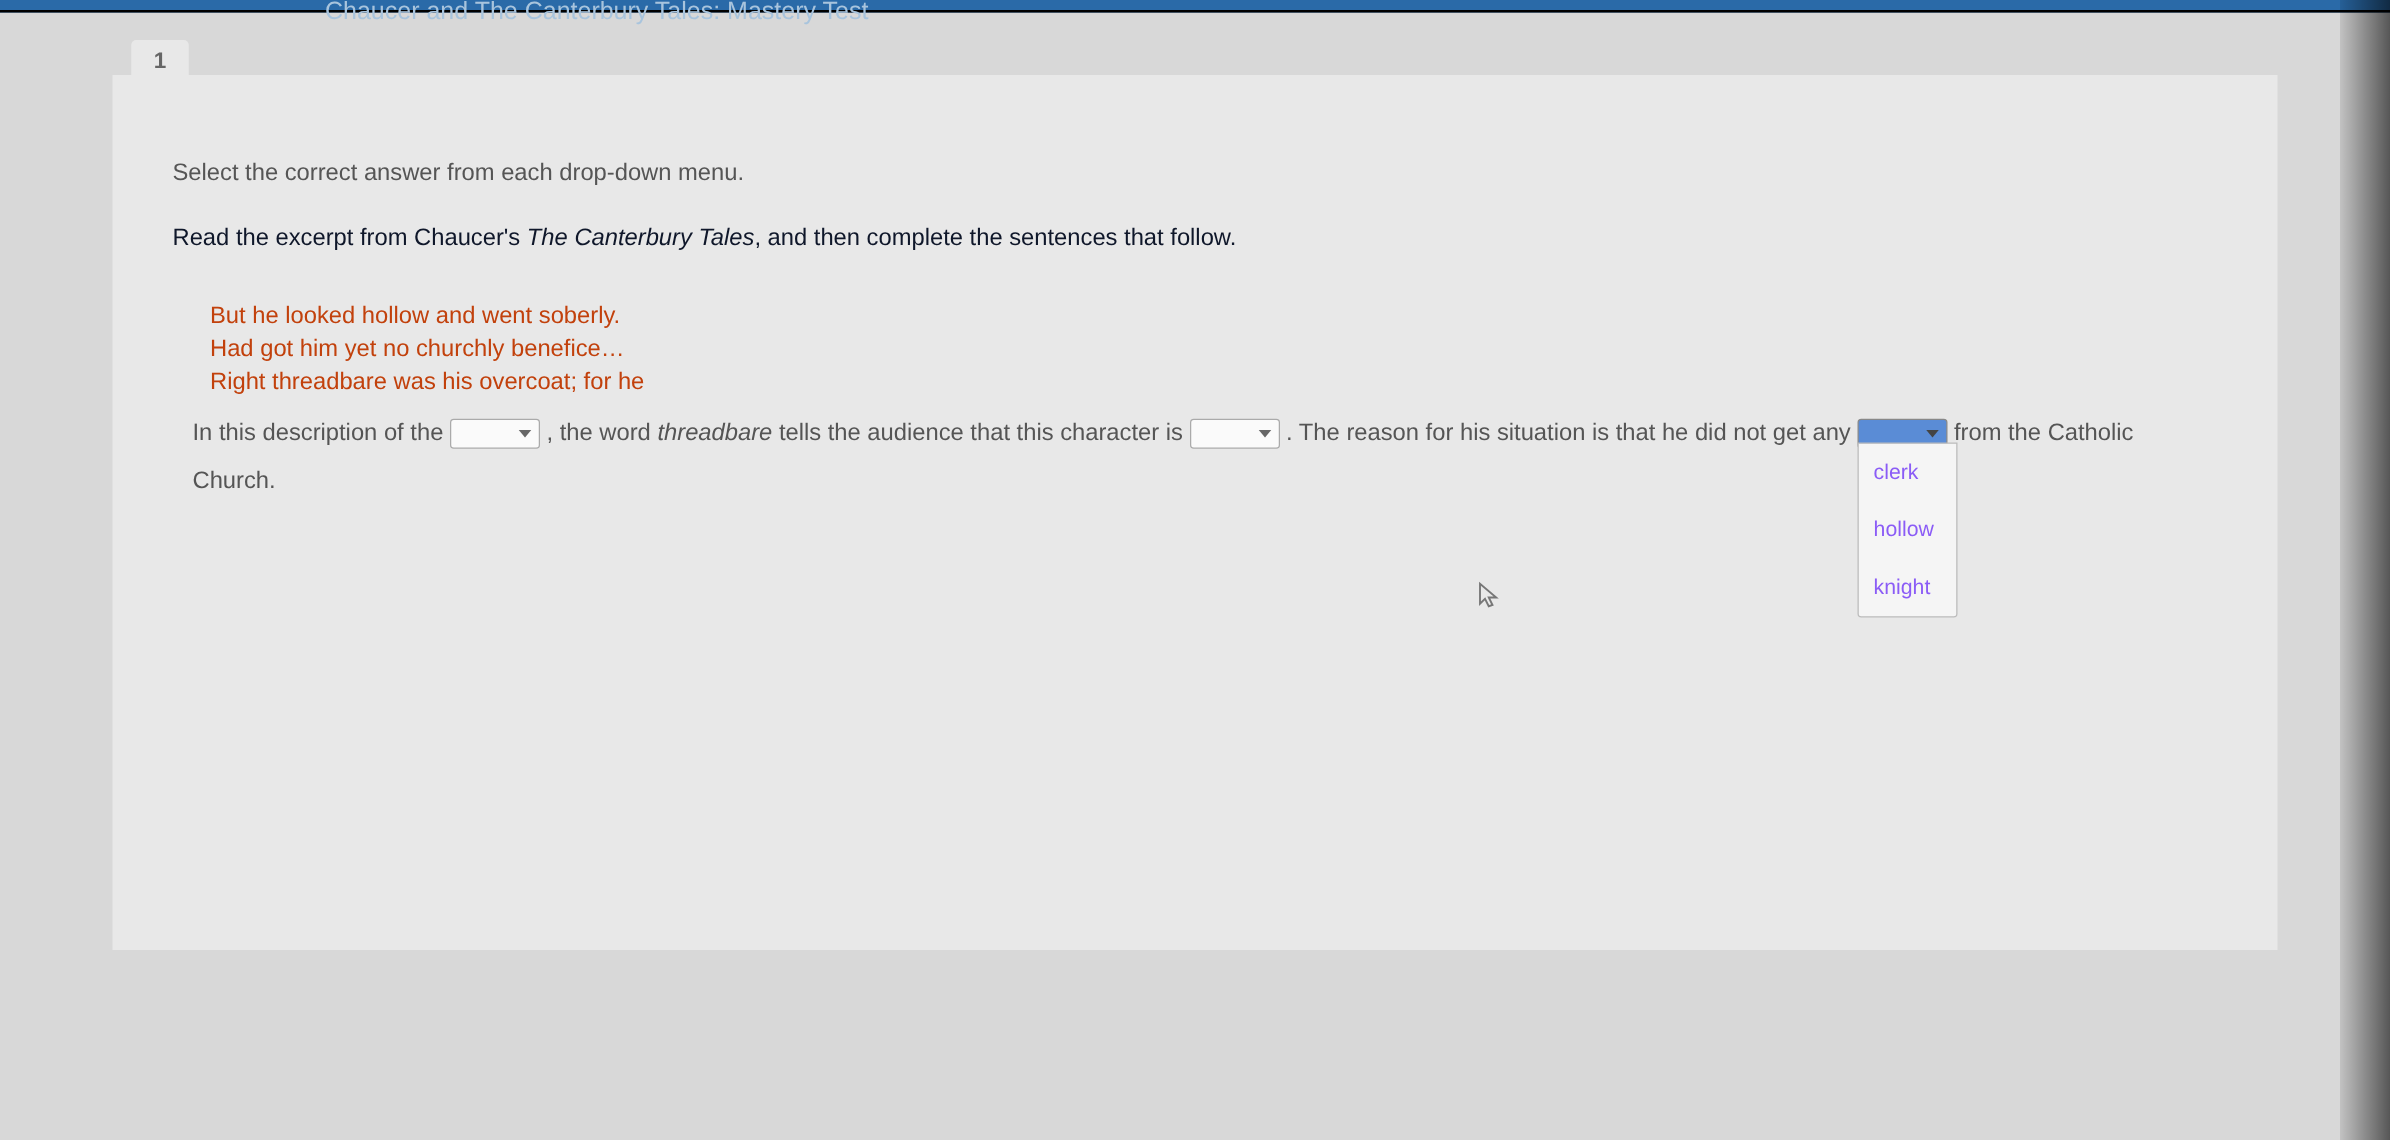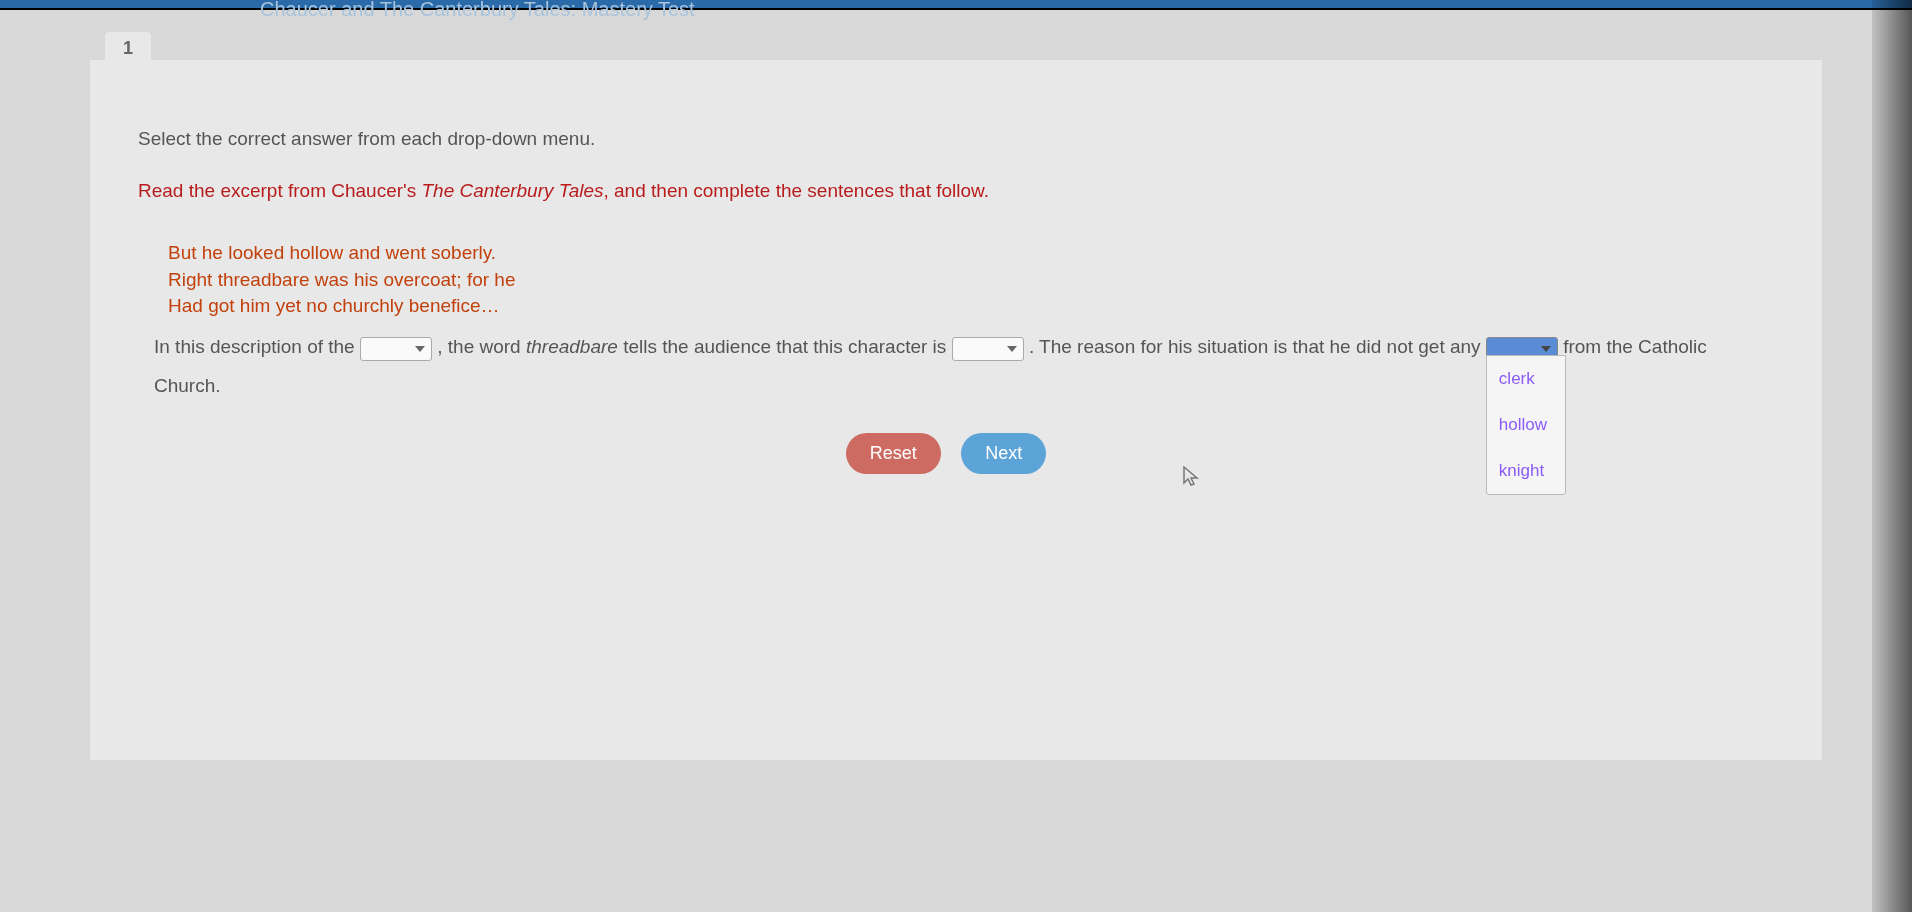--- a/index.html
+++ b/index.html
@@ -49,21 +49,21 @@
       padding: 68px 48px 30px 48px;
       color: #555;
     }
     .instruction {
       font-size: 19px;
       color: #555;
       margin-bottom: 30px;
     }
     .read-line {
       font-size: 19px;
-      color: #b91c1c;
+      color: #0f172a;
       margin-bottom: 30px;
     }
     .read-line .italic {
       font-style: italic;
     }
     .excerpt {
       margin-left: 30px;
       font-size: 19px;
       color: #c2410c;
       line-height: 1.4;
@@ -182,22 +182,22 @@
 
   <div class="content">
     <p class="instruction">Select the correct answer from each drop-down menu.</p>
 
     <p class="read-line">
       <span>Read the excerpt from Chaucer's </span><span class="italic">The Canterbury Tales</span><span>, and then complete the sentences that follow.</span>
     </p>
 
     <div class="excerpt">
       <div>But he looked hollow and went soberly.</div>
+      <div>Had got him yet no churchly benefice…</div>
       <div>Right threadbare was his overcoat; for he</div>
-      <div>Had got him yet no churchly benefice…</div>
     </div>
 
     <div class="sentence-block">
       <span>In this description of the </span>
       <span class="dropdown">
         <span class="dropdown-select">
           <span class="chevron"></span>
         </span>
       </span>
       <span> , the word </span><span class="italic">threadbare</span><span> tells the audience that this character is </span>
@@ -213,24 +213,20 @@
         </span>
         <div class="dropdown-options">
           <div class="dropdown-option">clerk</div>
           <div class="dropdown-option">hollow</div>
           <div class="dropdown-option">knight</div>
         </div>
       </span>
       <span> from the Catholic Church.</span>
     </div>
 
-    <div class="buttons-row">
-      <button class="btn btn-reset">Reset</button>
-      <button class="btn btn-next">Next</button>
-    </div>
   </div>
 </div>
 
 <svg class="cursor-arrow" viewBox="0 0 18 22">
   <path d="M2 2 L2 18 L6 14 L9 20 L12 19 L9 13 L15 13 Z" fill="none" stroke="#777" stroke-width="1.5"></path>
 </svg>
 
 <div class="dark-edge-right"></div>
 
 </body></html>

